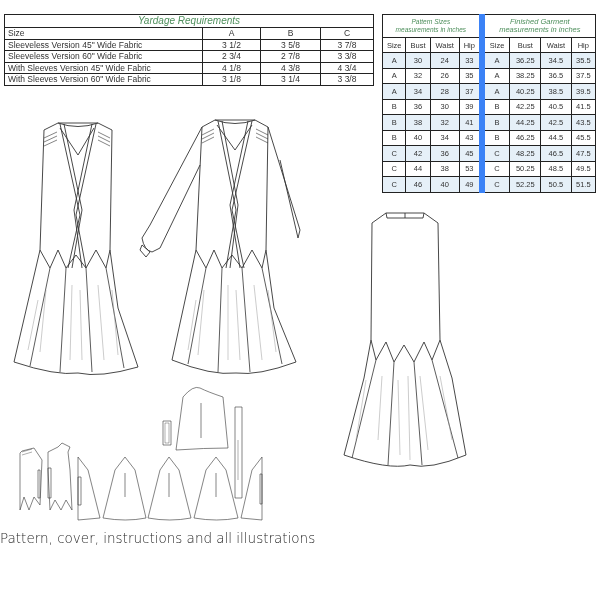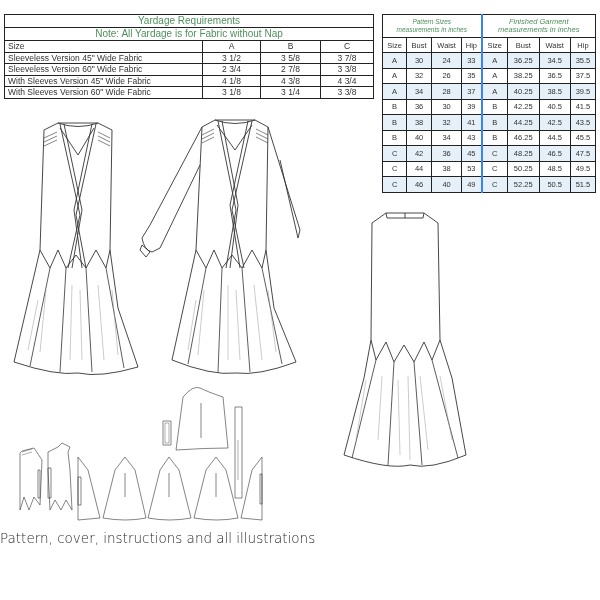--- a/index.html
+++ b/index.html
@@ -5,60 +5,57 @@
   * { box-sizing: border-box; margin: 0; padding: 0; }
   html, body { width: 600px; height: 600px; background: #ffffff; overflow: hidden; }
   body { position: relative; font-family: "Liberation Sans", sans-serif; color: #222; }
 
   
   .yardage {
     position: absolute; left: 4px; top: 14px; width: 370px;
     border-collapse: collapse; font-size: 8.5px;
   }
   .yardage td { border: 1px solid #222; padding: 0 3px; height: 11.5px; line-height: 10px; }
-  .yardage .title-cell { text-align: center; color: #4e8f5c; font-size: 10px; height: 13px; border-width: 1.5px; }
+  .yardage .title-cell { text-align: center; color: #4e8f5c; font-style: italic; font-size: 10px; height: 13px; border-width: 1.5px; }
   .yardage .num { text-align: center; color: #333; }
   .yardage .lbl { color: #333; }
   .yardage .c1 { width: 198px; }
   .yardage .c2 { width: 58px; }
   .yardage .c3 { width: 60px; }
 
   
   .sizes {
     position: absolute; left: 382px; top: 14px; width: 214px;
     border-collapse: collapse; font-size: 7.5px; border: 1.5px solid #222;
   }
   .sizes td { border: 1px solid #222; text-align: center; height: 15.5px; color: #333; padding: 0; }
   .sizes .grp { color: #4e8f5c; font-style: italic; font-size: 6.5px; line-height: 8px; height: 23px; }
   .sizes .grp.big { font-size: 7.5px; }
   .sizes .hdr td { height: 15px; }
   .sizes tr.alt td { background: #e6f0f8; }
-  .sizes .sep { border-left: 2px solid #3b82f6; margin-top: 20px; }
+  .sizes .sep { border-left: 6px solid #3b82f6; margin-top: 20px; }
 
   
   .illus { position: absolute; left: 0; top: 0; width: 600px; height: 600px; pointer-events: none; }
   .illus svg { width: 600px; height: 600px; }
 
   .footer {
     position: absolute; left: 0; top: 531px; width: 300px;
     text-align: left; font-size: 13.5px; line-height: 15.5px; color: #2a2a2a;
     font-family: "DejaVu Sans", sans-serif; font-weight: 300;
   }
   .footer div { white-space: nowrap; }
 </style>
 </head>
 <body>
 
 <table class="yardage">
   <tbody>
       <tr>
         <td colspan="4" class="title-cell">Yardage Requirements</td>
-      </tr>
-  <tr>
-        <td colspan="4" class="title-cell">Note:  All Yardage is for Fabric without Nap</td>
       </tr>
   <tr>
     <td class="lbl c1">Size</td>
     <td class="num c2">A</td>
     <td class="num c3">B</td>
     <td class="num">C</td>
   </tr>
   <tr>
     <td class="lbl">Sleeveless Version 45"  Wide Fabric</td>
     <td class="num">3  1/2</td>

